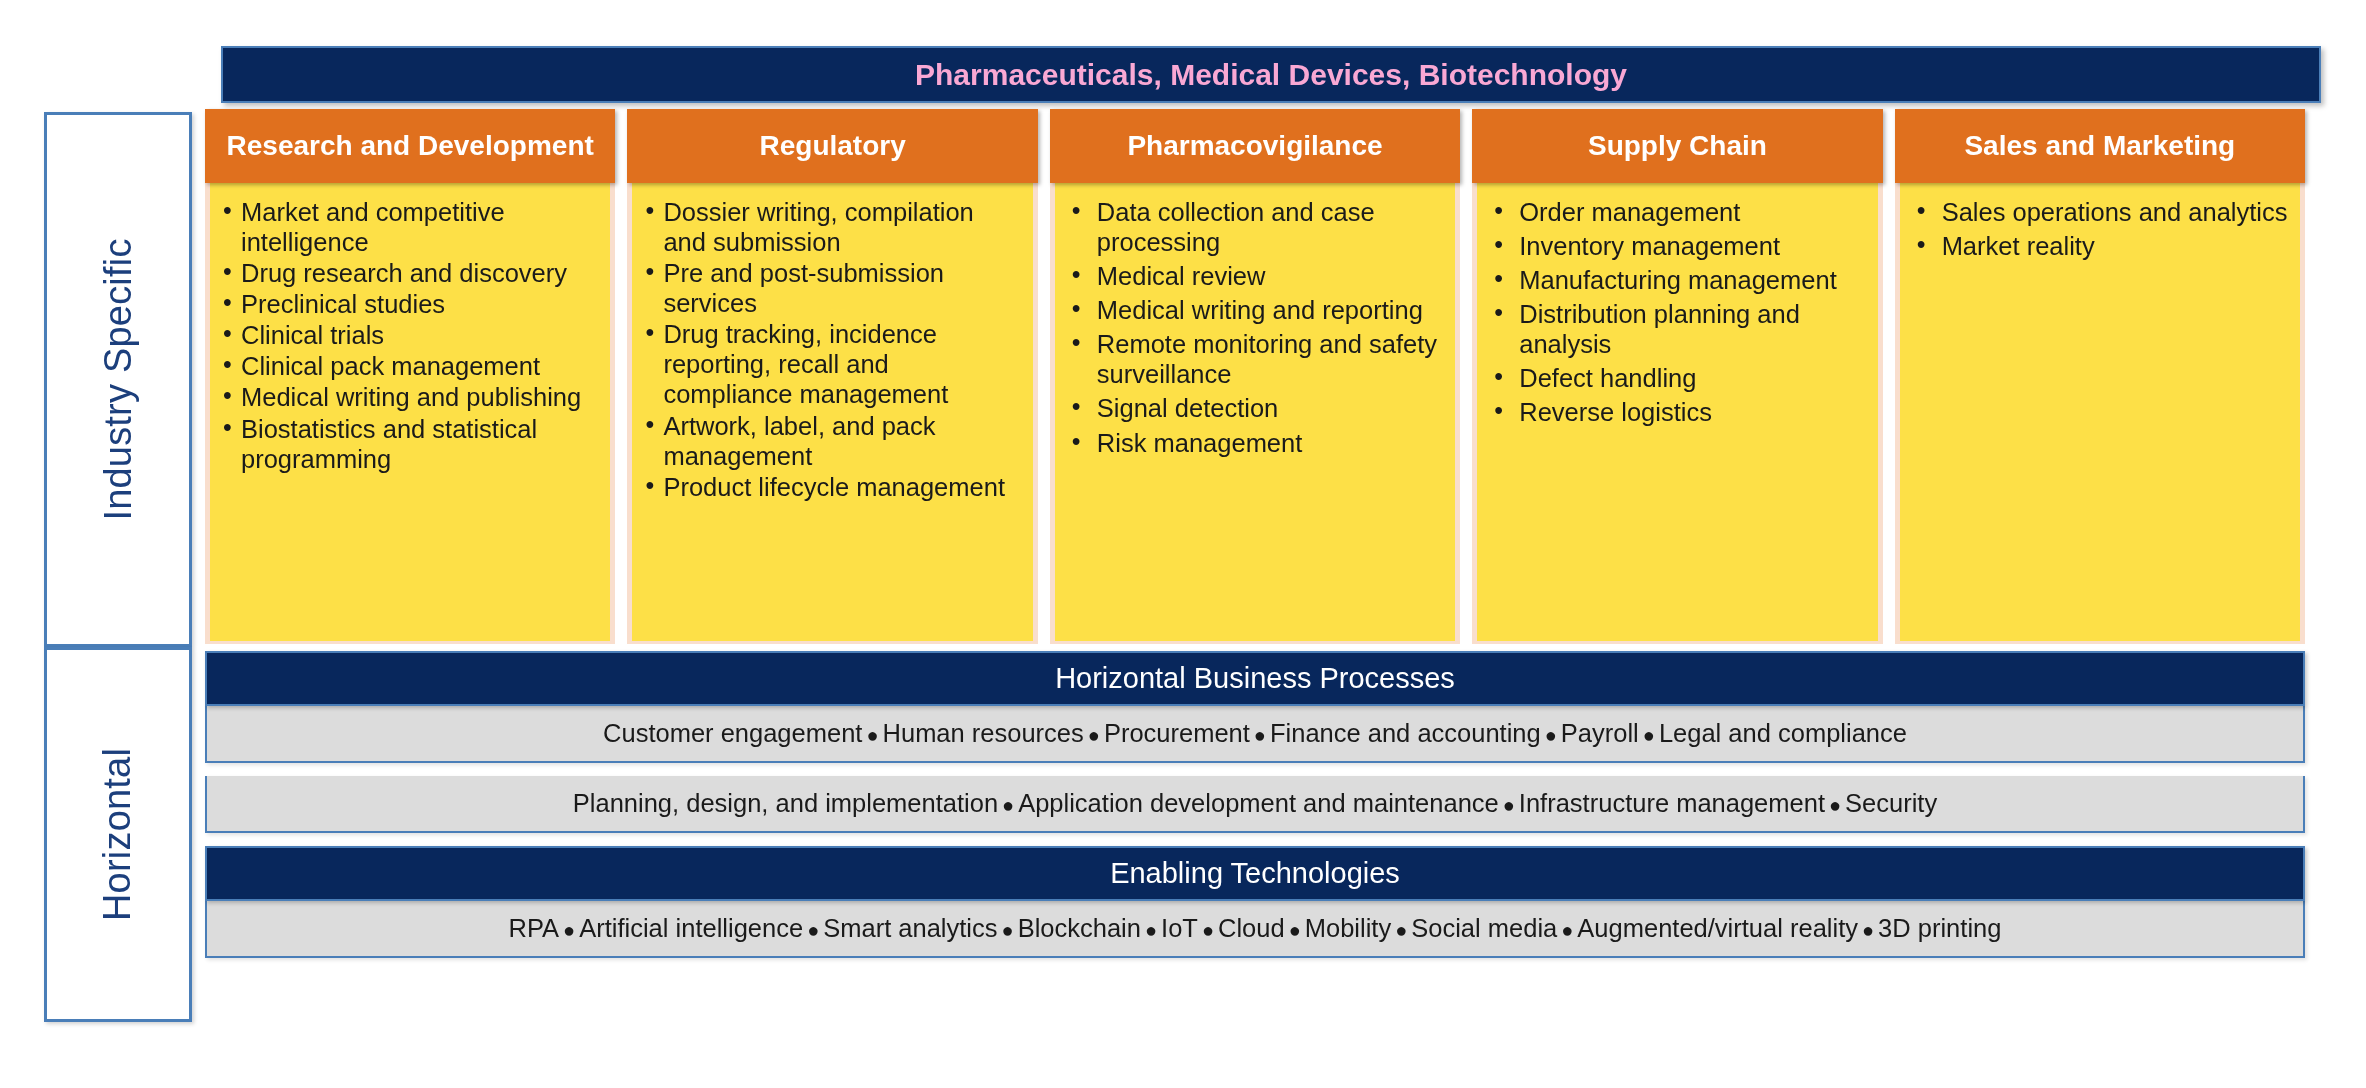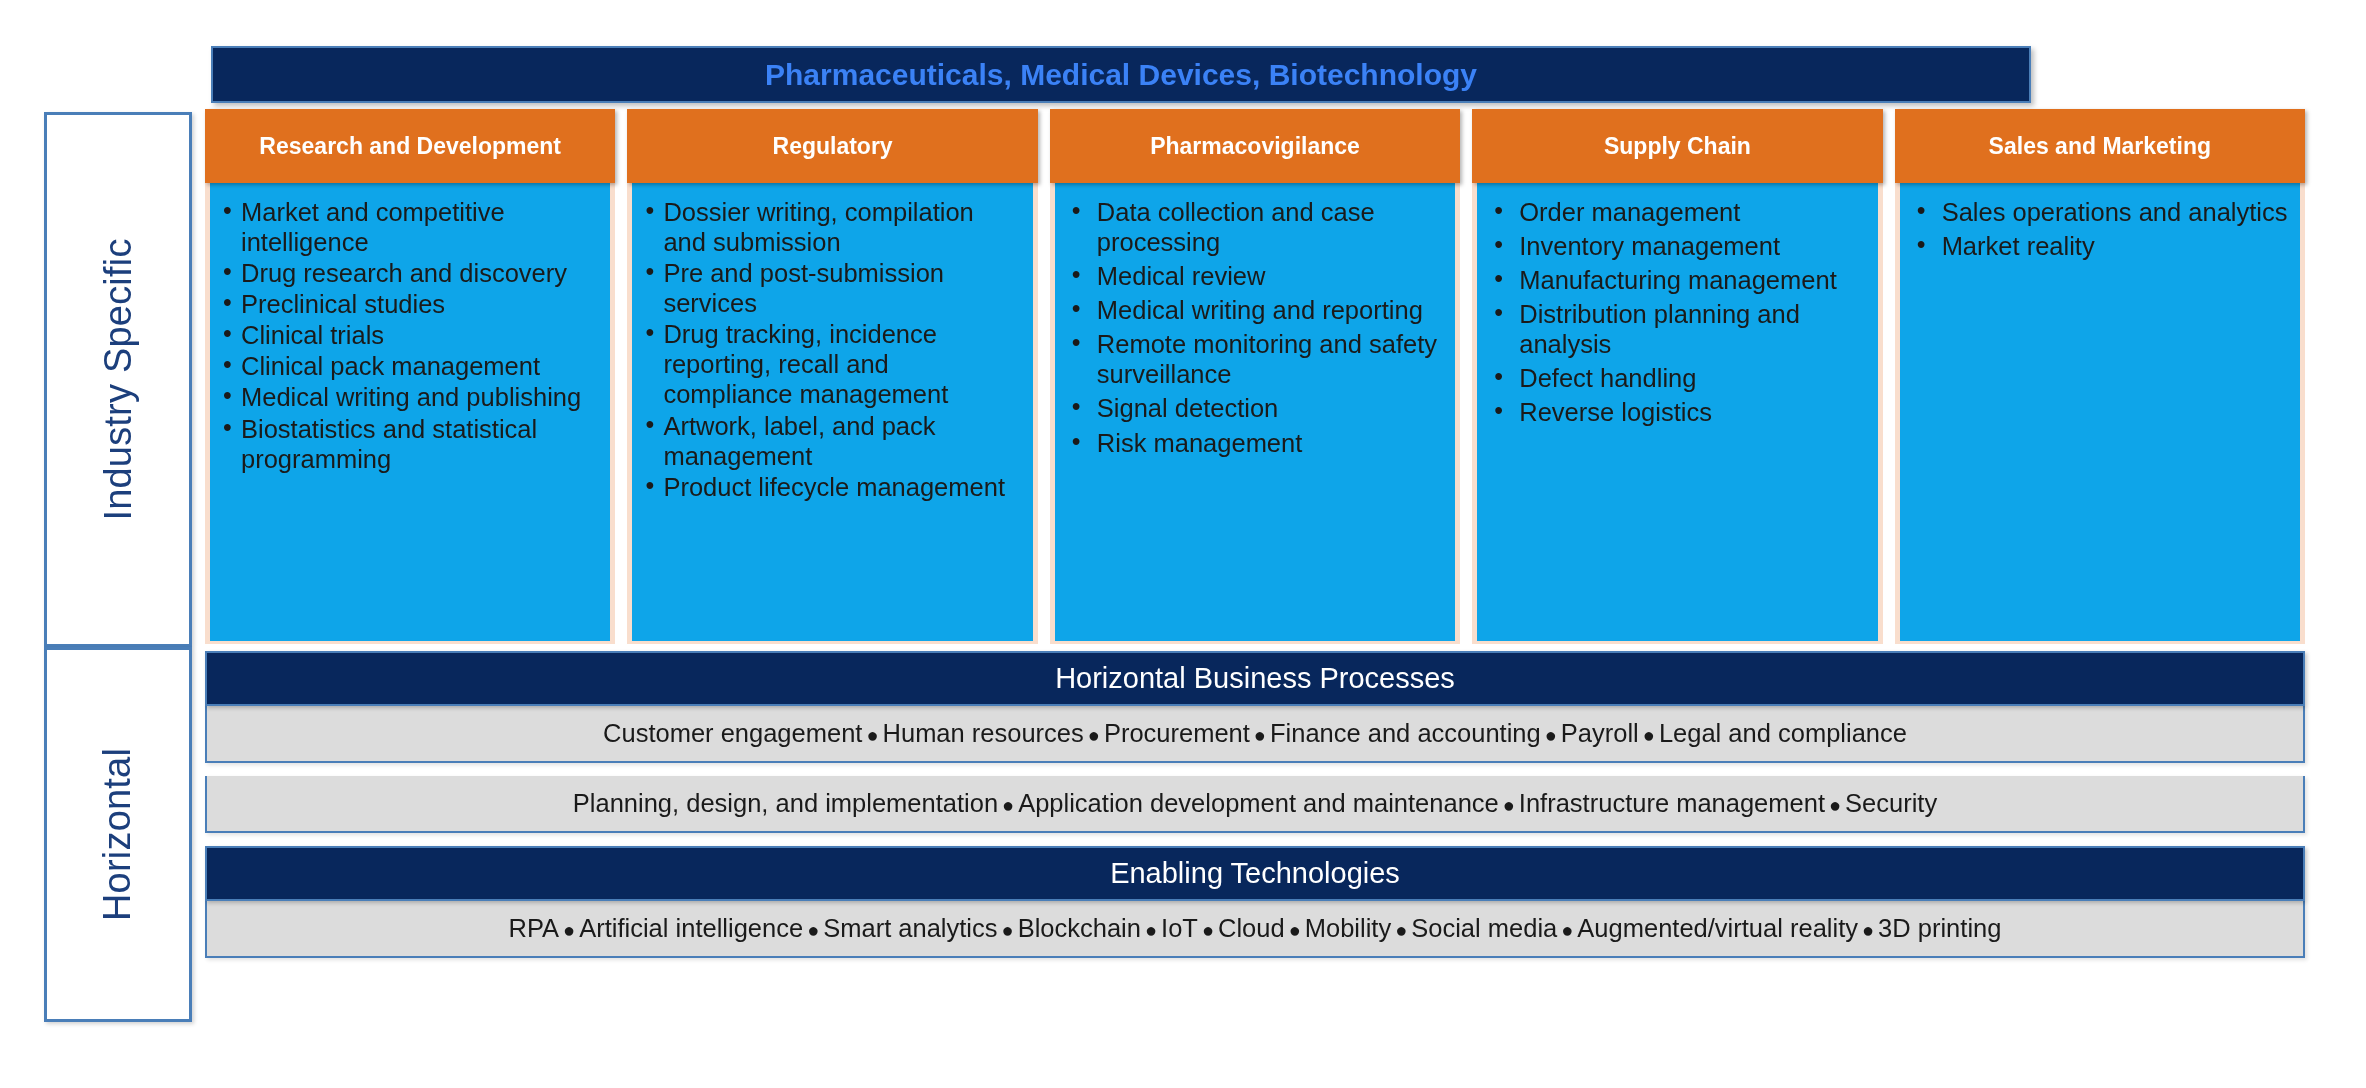--- a/index.html
+++ b/index.html
@@ -52,32 +52,32 @@
     position: absolute;
     left: 205px;
     top: 46px;
     width: 2100px;
     height: 976px;
   }
 
   
   .master-banner {
     position: absolute;
-    left: 6px;
+    left: 16px;
     top: 0;
-    width: 1820px;
+    width: 2100px;
     height: 57px;
     background: #08275C;
     border: 2px solid #4A7EB8;
     box-sizing: border-box;
     box-shadow: 3px 3px 5px rgba(0,0,0,0.25);
     display: flex;
     align-items: center;
     justify-content: center;
-    color: #3b82f6;
+    color: #f9a8d4;
     font-size: 30px;
     font-weight: bold;
   }
 
   
   .columns {
     position: absolute;
     left: 0;
     top: 63px;
     width: 2100px;
@@ -88,36 +88,36 @@
   .col {
     flex: 1 1 0;
     display: flex;
     flex-direction: column;
     min-width: 0;
   }
   .col-header {
     height: 74px;
     background: #E0701E;
     color: #ffffff;
-    font-size: 23px;
+    font-size: 28px;
     font-weight: bold;
     display: flex;
     align-items: center;
     justify-content: center;
     text-align: center;
     line-height: 1.22;
     padding: 0 8px;
     box-sizing: border-box;
     box-shadow: 2px 2px 4px rgba(0,0,0,0.30);
     position: relative;
     z-index: 2;
   }
   .col-body {
     flex: 1 1 auto;
-    background: #0ea5e9;
+    background: #fde047;
     border-left: 5px solid #F9DECD;
     border-right: 5px solid #F9DECD;
     border-bottom: 3px solid #F9DECD;
     box-sizing: border-box;
     padding: 14px 10px 6px 12px;
     overflow: hidden;
   }
   .col-body ul {
     margin: 0;
     padding: 0;

